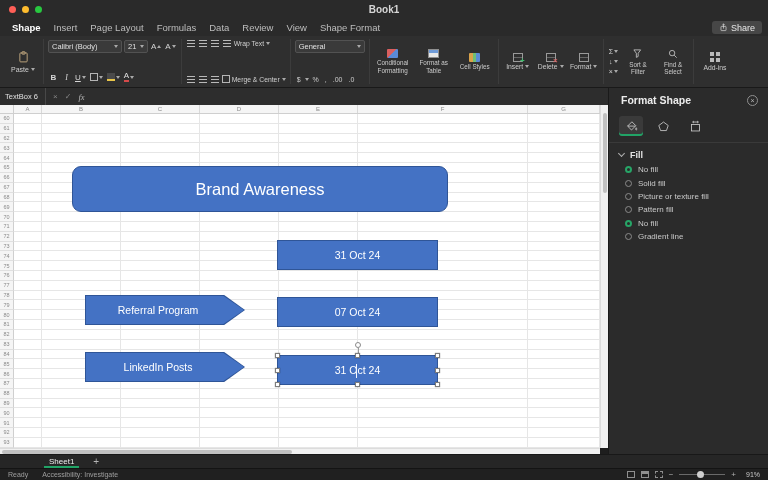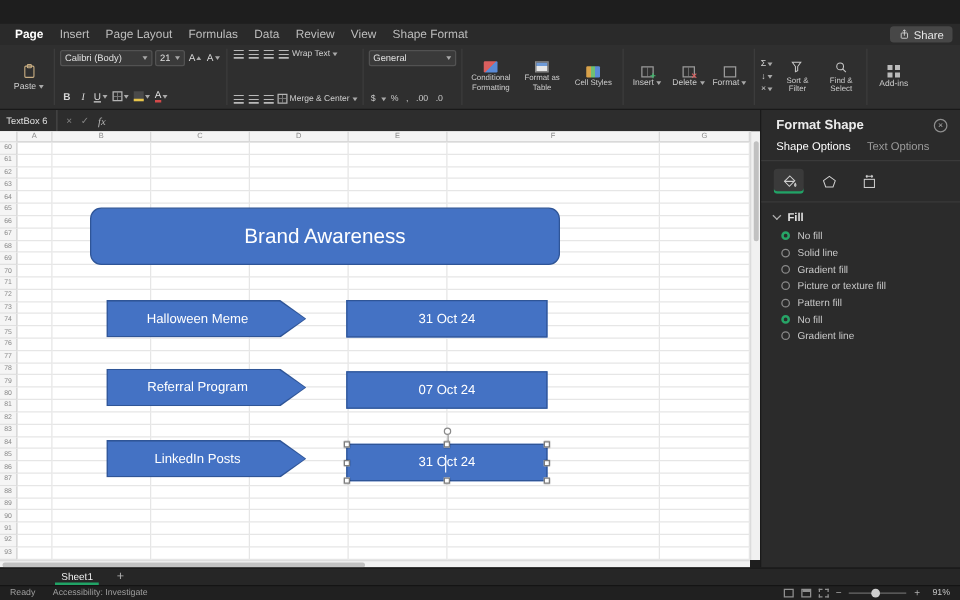--- a/index.html
+++ b/index.html
@@ -147,24 +147,32 @@
   .zoom-track { position:relative; width:46px; height:1px; background:#6a6a6a; }
   .zoom-knob { position:absolute; left:18px; top:-3px; width:7px; height:7px; border-radius:50%; background:#cfcfcf; }
   .sb-sign { font-size:8px; color:#b0b0b0; }
   .zoom-label { color:#c9c9c9; min-width:18px; text-align:right; }
 </style>
 </head>
 <body>
 
 <div class="app">
 
+  <div class="titlebar">
+    <div class="traffic">
+      <span class="tl red"></span>
+      <span class="tl yellow"></span>
+      <span class="tl green"></span>
+    </div>
+    <div class="win-title">Book1</div>
+  </div>
 
   <div class="menubar">
     <div class="menu-tabs" id="menu-tabs">
-        <span class="menu-tab active">Page</span>
+        <span class="menu-tab active">Shape</span>
         <span class="menu-tab">Insert</span>
         <span class="menu-tab">Page Layout</span>
         <span class="menu-tab">Formulas</span>
         <span class="menu-tab">Data</span>
         <span class="menu-tab">Review</span>
         <span class="menu-tab">View</span>
         <span class="menu-tab">Shape Format</span>
       </div>
     <button class="share-btn">
       <svg viewBox="0 0 16 16">
@@ -708,24 +716,20 @@
           <div class="gcell" style="width: 170px;"></div>
           <div class="gcell" style="width: 72px;"></div>
         </div>
       </div>
 
     <div class="shapes">
       <div class="shape shape-brand">
         <span>Brand Awareness</span>
       </div>
 
-      <div class="shape shape-arrow a1">
-        <span class="fillp"></span>
-        <span class="slabel">Halloween Meme</span>
-      </div>
       <div class="shape shape-rect d1">
         <span>31 Oct 24</span>
       </div>
 
       <div class="shape shape-arrow a2">
         <span class="fillp"></span>
         <span class="slabel">Referral Program</span>
       </div>
       <div class="shape shape-rect d2">
         <span>07 Oct 24</span>
@@ -757,24 +761,20 @@
     </div>
   <div class="hscroll">
       <div class="hthumb"></div>
     </div>
 
   <aside class="panel">
     <div class="p-header">
       <span class="p-title">Format Shape</span>
       <span class="p-close">×</span>
     </div>
-    <div class="p-tabs" id="panel-tabs">
-        <span class="p-tab active">Shape Options</span>
-        <span class="p-tab">Text Options</span>
-      </div>
     <div class="p-icons">
       <span class="p-icon active">
         <svg viewBox="0 0 16 16">
             <path d="M8.5 2.2 13.3 7 8 12.3 3.2 7.5 8.5 2.2Z"></path>
             <path d="M3.2 7.5h9.5"></path>
             <path d="M13.8 9.5c.9 1.2.9 2.4 0 2.9-.9-.5-.9-1.7 0-2.9Z"></path>
           </svg>
       </span>
       <span class="p-icon">
         <svg viewBox="0 0 16 16">
@@ -792,25 +792,21 @@
         <div class="p-section-h">
           <span class="chev"></span>
           <span>Fill</span>
         </div>
         <div class="p-opt">
           <span class="radio sel"></span>
           <span>No fill</span>
         </div>
         <div class="p-opt">
           <span class="radio"></span>
-          <span>Solid line</span>
-        </div>
-        <div class="p-opt">
-          <span class="radio"></span>
-          <span>Gradient fill</span>
+          <span>Solid fill</span>
         </div>
         <div class="p-opt">
           <span class="radio"></span>
           <span>Picture or texture fill</span>
         </div>
         <div class="p-opt">
           <span class="radio"></span>
           <span>Pattern fill</span>
         </div>
         <div class="p-opt">

